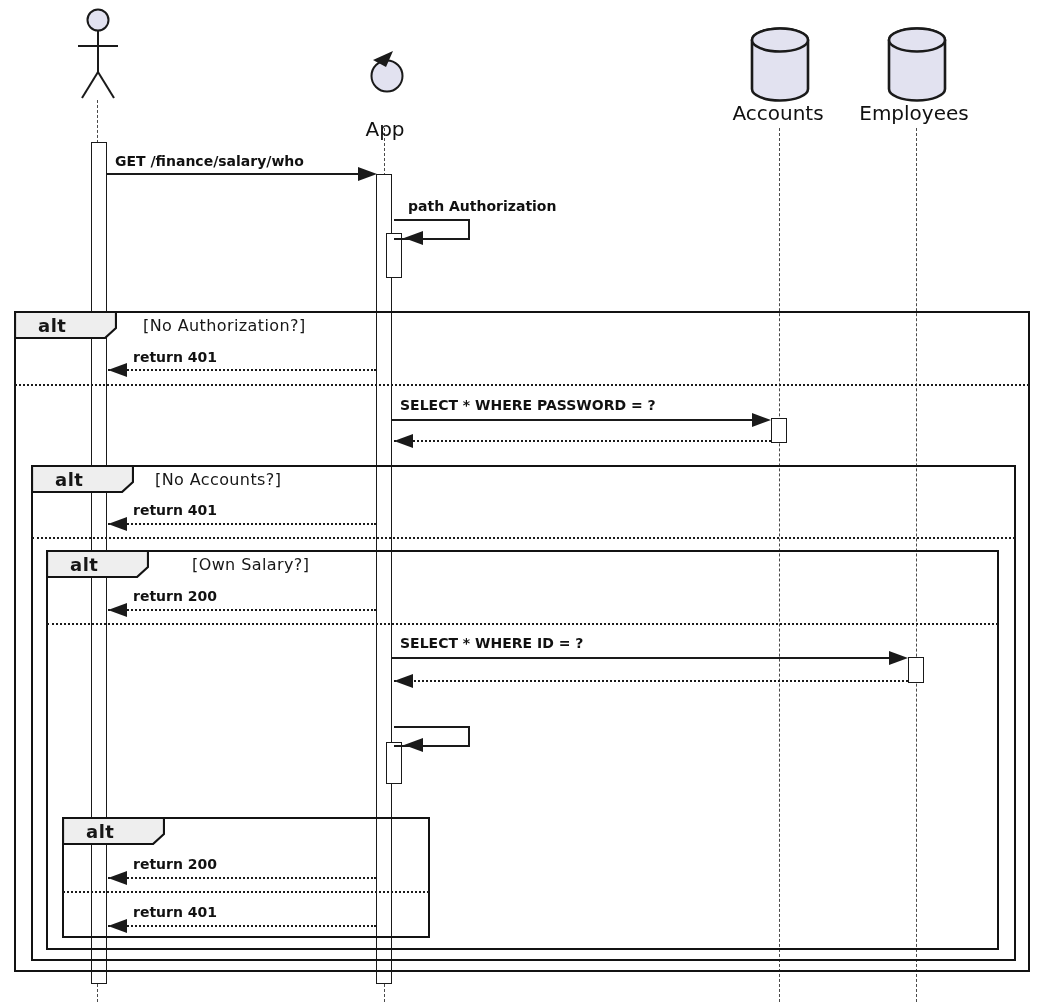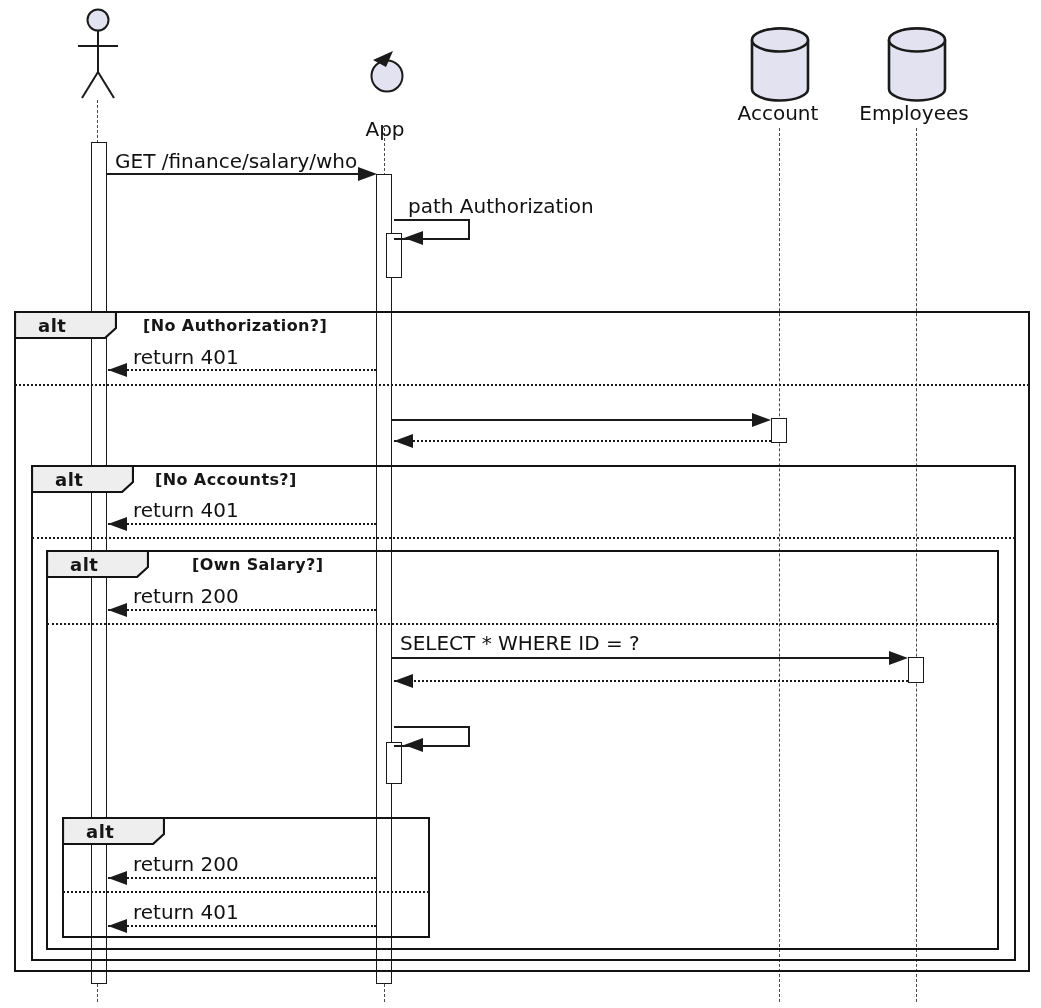--- a/index.html
+++ b/index.html
@@ -6,28 +6,28 @@
   .canvas{
     position:relative;width:1041px;height:1008px;background:#ffffff;
     font-family:"DejaVu Sans","Liberation Sans",sans-serif;color:#161616;
     overflow:hidden;
   }
   .lifeline{position:absolute;width:0;border-left:1.5px dashed #4a4a4a;}
   .activation{position:absolute;background:#ffffff;border:1.7px solid #1a1a1a;box-sizing:content-box;}
   .frag{position:absolute;border:2.4px solid #131313;box-sizing:border-box;}
   .frag-divider{position:absolute;height:0;border-top:2px dotted #1b1b1b;}
   .frag-op{position:absolute;font-weight:bold;font-size:18px;line-height:26px;letter-spacing:.5px;}
-  .frag-guard{position:absolute;font-weight:bold;font-size:16px;line-height:24px;letter-spacing:.4px;white-space:nowrap;}
+  .frag-guard{position:absolute;font-weight:normal;font-size:16px;line-height:24px;letter-spacing:.4px;white-space:nowrap;}
   .mline{position:absolute;height:0;border-top:2px solid #1a1a1a;}
   .mline.dotted{border-top:2px dotted #1a1a1a;}
   .selfcall{position:absolute;border:2px solid #1a1a1a;border-left:none;background:transparent;}
   .ah{position:absolute;width:0;height:0;}
   .ah-r{border-top:7px solid transparent;border-bottom:7px solid transparent;border-left:19px solid #1a1a1a;}
   .ah-l{border-top:7px solid transparent;border-bottom:7px solid transparent;border-right:19px solid #1a1a1a;}
-  .msg-label{position:absolute;font-size:20px;line-height:22px;white-space:nowrap;color:#111;}
+  .msg-label{position:absolute;font-size:14px;line-height:22px;white-space:nowrap;color:#111;font-weight:bold;}
   .p-label{position:absolute;font-size:20px;line-height:24px;text-align:center;color:#111;}
   .head{position:absolute;}
 </style>
 </head>
 <body>
 
 <div class="canvas">
 
   <div class="lifeline" style="left:97px;top:100px;height:902px"></div>
   <div class="lifeline" style="left:384px;top:128px;height:874px"></div>
@@ -45,21 +45,21 @@
   <svg class="head" style="left:366px;top:50px" width="42" height="44" viewBox="0 0 42 44">
     <circle cx="21" cy="26" r="15.5" fill="#E2E2F0" stroke="#1a1a1a" stroke-width="2"></circle>
     <path d="M7,10 L27,1 L20,17 Z" fill="#1a1a1a"></path>
   </svg>
   <div class="p-label" style="left:360px;top:117px;width:50px">App</div>
 
   <svg class="head" style="left:750px;top:27px" width="60" height="76" viewBox="0 0 60 76">
     <path d="M2,13 a28,11.5 0 0 1 56,0 v49 a28,11.5 0 0 1 -56,0 z" fill="#E2E2F0" stroke="#1a1a1a" stroke-width="2.6"></path>
     <ellipse cx="30" cy="13" rx="28" ry="11.5" fill="#E2E2F0" stroke="#1a1a1a" stroke-width="2.6"></ellipse>
   </svg>
-  <div class="p-label" style="left:718px;top:101px;width:120px">Account</div>
+  <div class="p-label" style="left:718px;top:101px;width:120px">Accounts</div>
 
   <svg class="head" style="left:887px;top:27px" width="60" height="76" viewBox="0 0 60 76">
     <path d="M2,13 a28,11.5 0 0 1 56,0 v49 a28,11.5 0 0 1 -56,0 z" fill="#E2E2F0" stroke="#1a1a1a" stroke-width="2.6"></path>
     <ellipse cx="30" cy="13" rx="28" ry="11.5" fill="#E2E2F0" stroke="#1a1a1a" stroke-width="2.6"></ellipse>
   </svg>
   <div class="p-label" style="left:854px;top:101px;width:120px">Employees</div>
 
   <div class="activation" style="left:91px;top:142px;width:14px;height:840px"></div>
   <div class="activation" style="left:376px;top:174px;width:14px;height:808px"></div>
   <div class="activation" style="left:771px;top:418px;width:14px;height:23px"></div>
@@ -106,20 +106,21 @@
   <div class="ah ah-r" style="left:358px;top:167px"></div>
 
   <div class="msg-label" style="left:408px;top:195px">path Authorization</div>
   <div class="selfcall" style="left:394px;top:219px;width:74px;height:17px"></div>
   <div class="ah ah-l" style="left:404px;top:231px"></div>
 
   <div class="msg-label" style="left:133px;top:346px">return 401</div>
   <div class="mline dotted" style="left:108px;top:369px;width:268px"></div>
   <div class="ah ah-l" style="left:108px;top:363px"></div>
 
+  <div class="msg-label" style="left:400px;top:394px">SELECT * WHERE PASSWORD = ?</div>
   <div class="mline" style="left:392px;top:419px;width:361px"></div>
   <div class="ah ah-r" style="left:752px;top:413px"></div>
   <div class="mline dotted" style="left:394px;top:440px;width:377px"></div>
   <div class="ah ah-l" style="left:394px;top:434px"></div>
 
   <div class="msg-label" style="left:133px;top:499px">return 401</div>
   <div class="mline dotted" style="left:108px;top:523px;width:268px"></div>
   <div class="ah ah-l" style="left:108px;top:517px"></div>
 
   <div class="msg-label" style="left:133px;top:585px">return 200</div>

